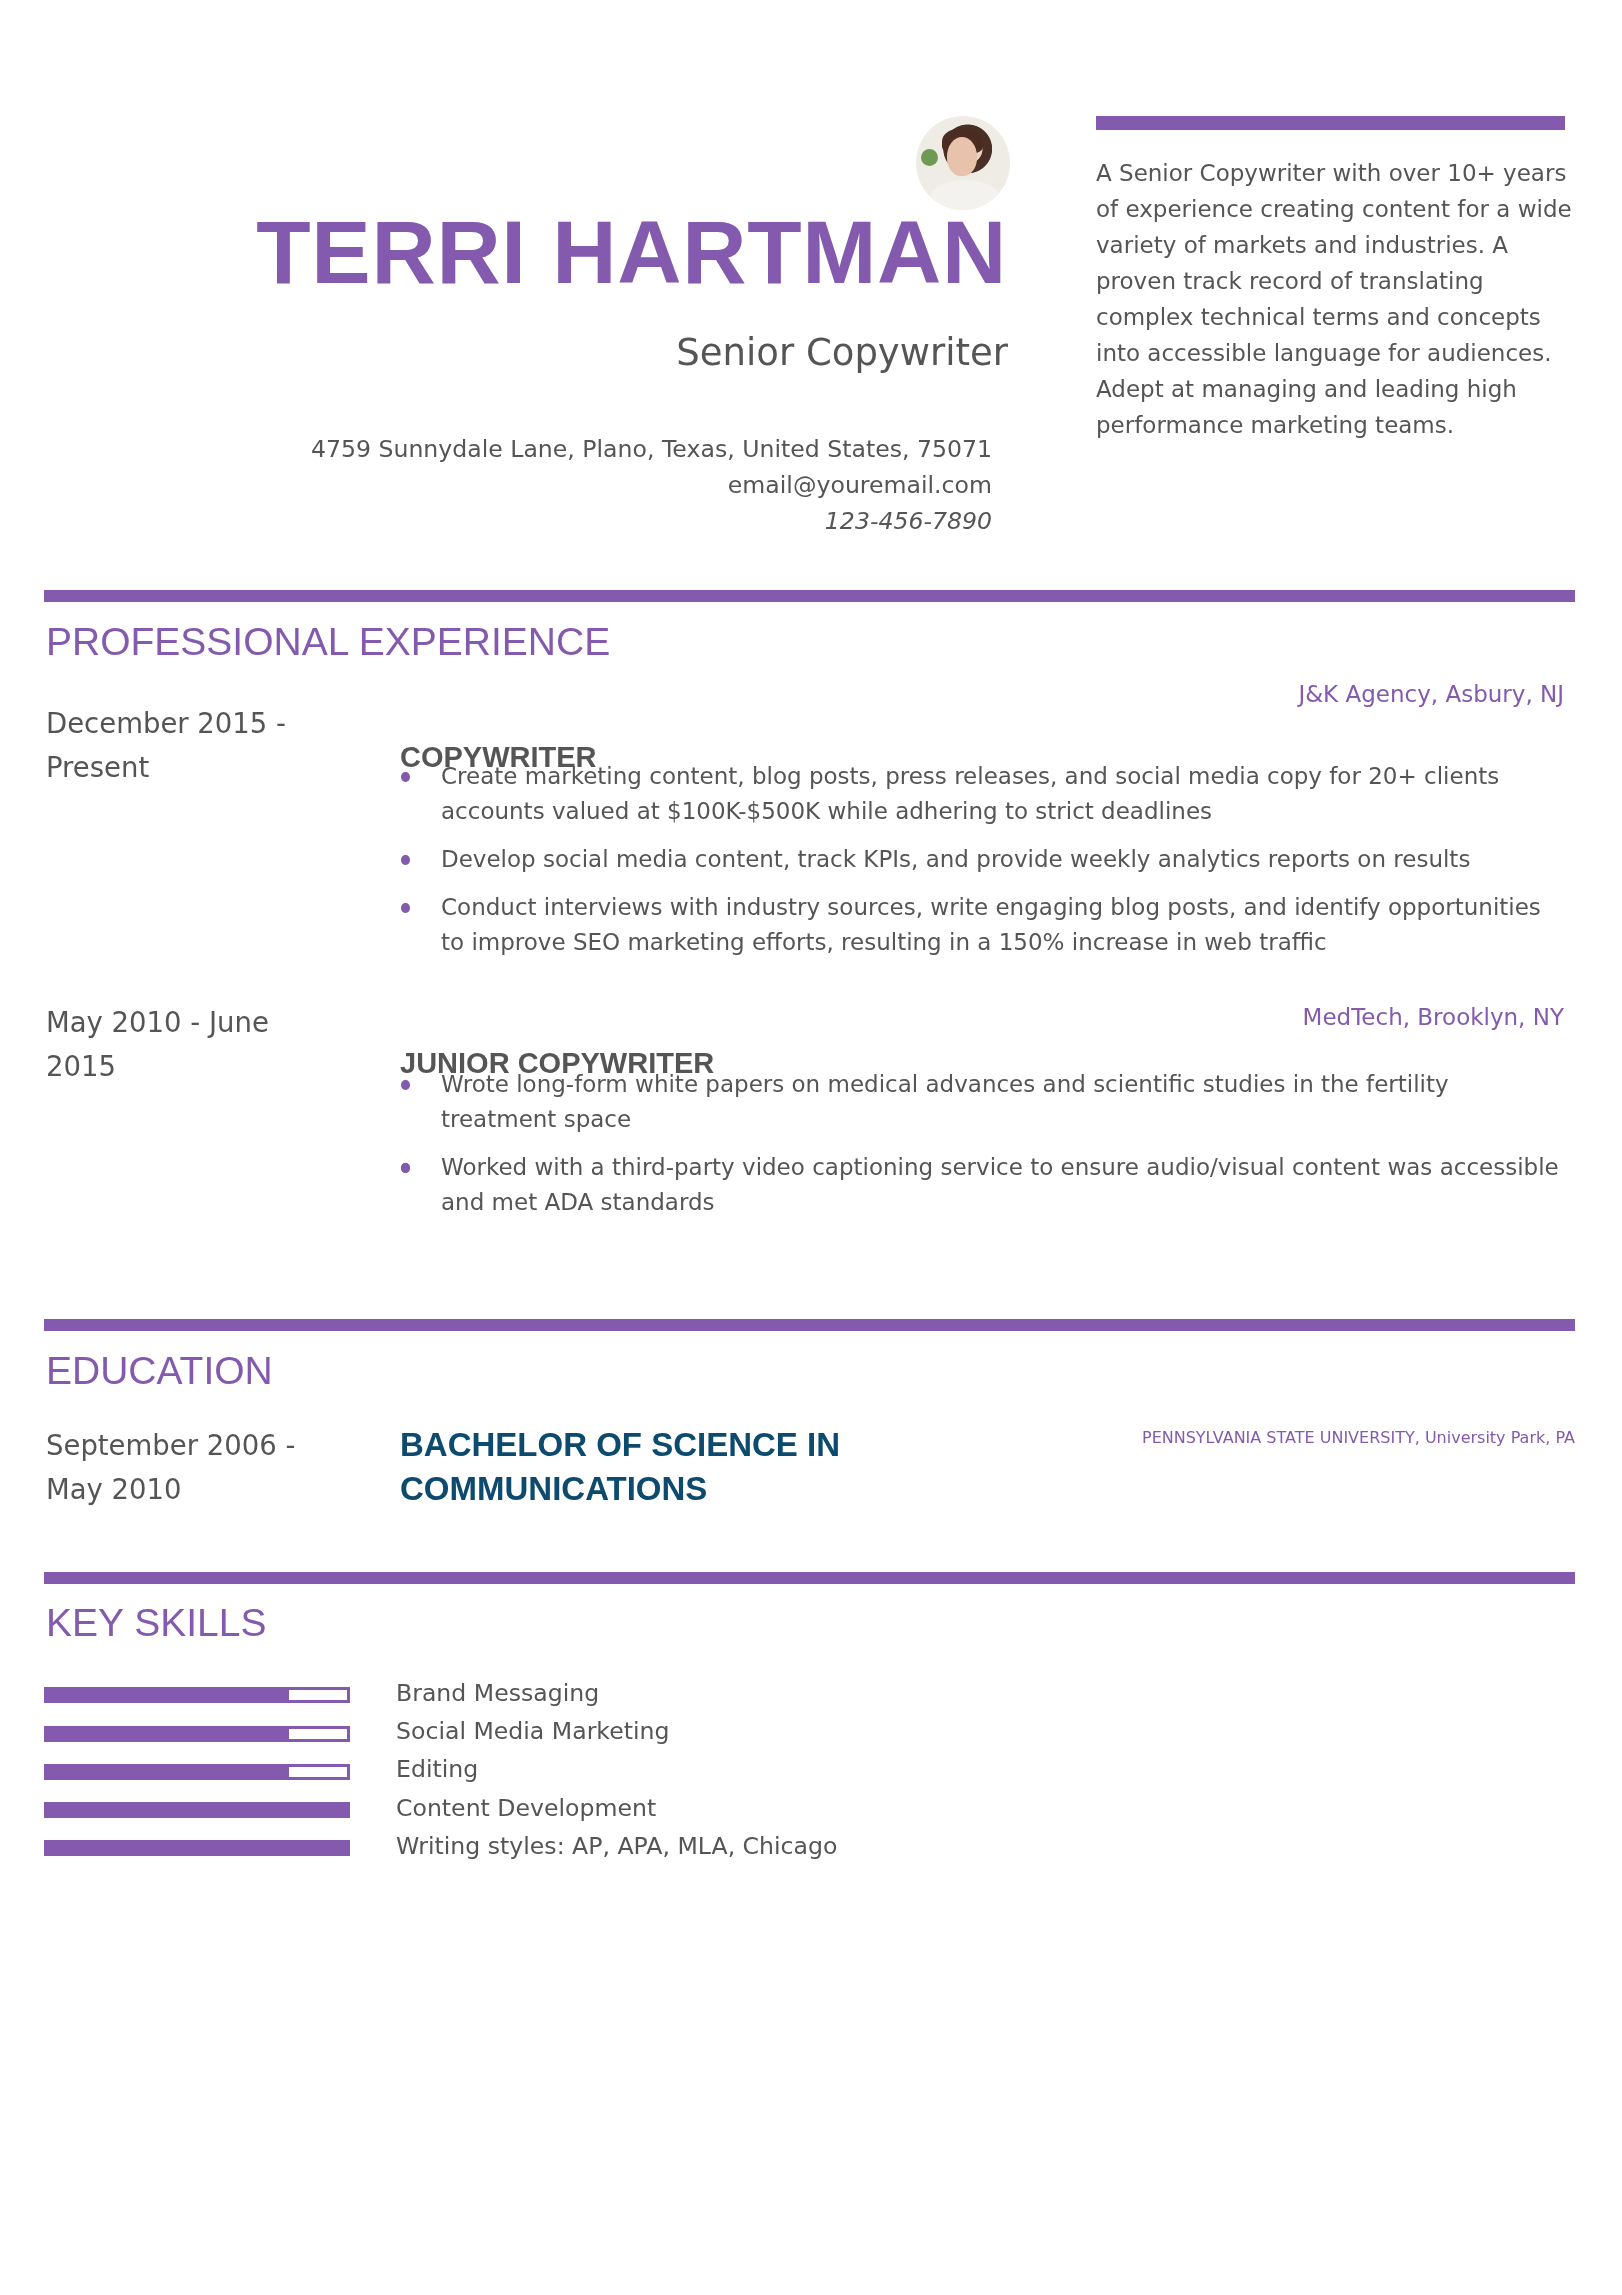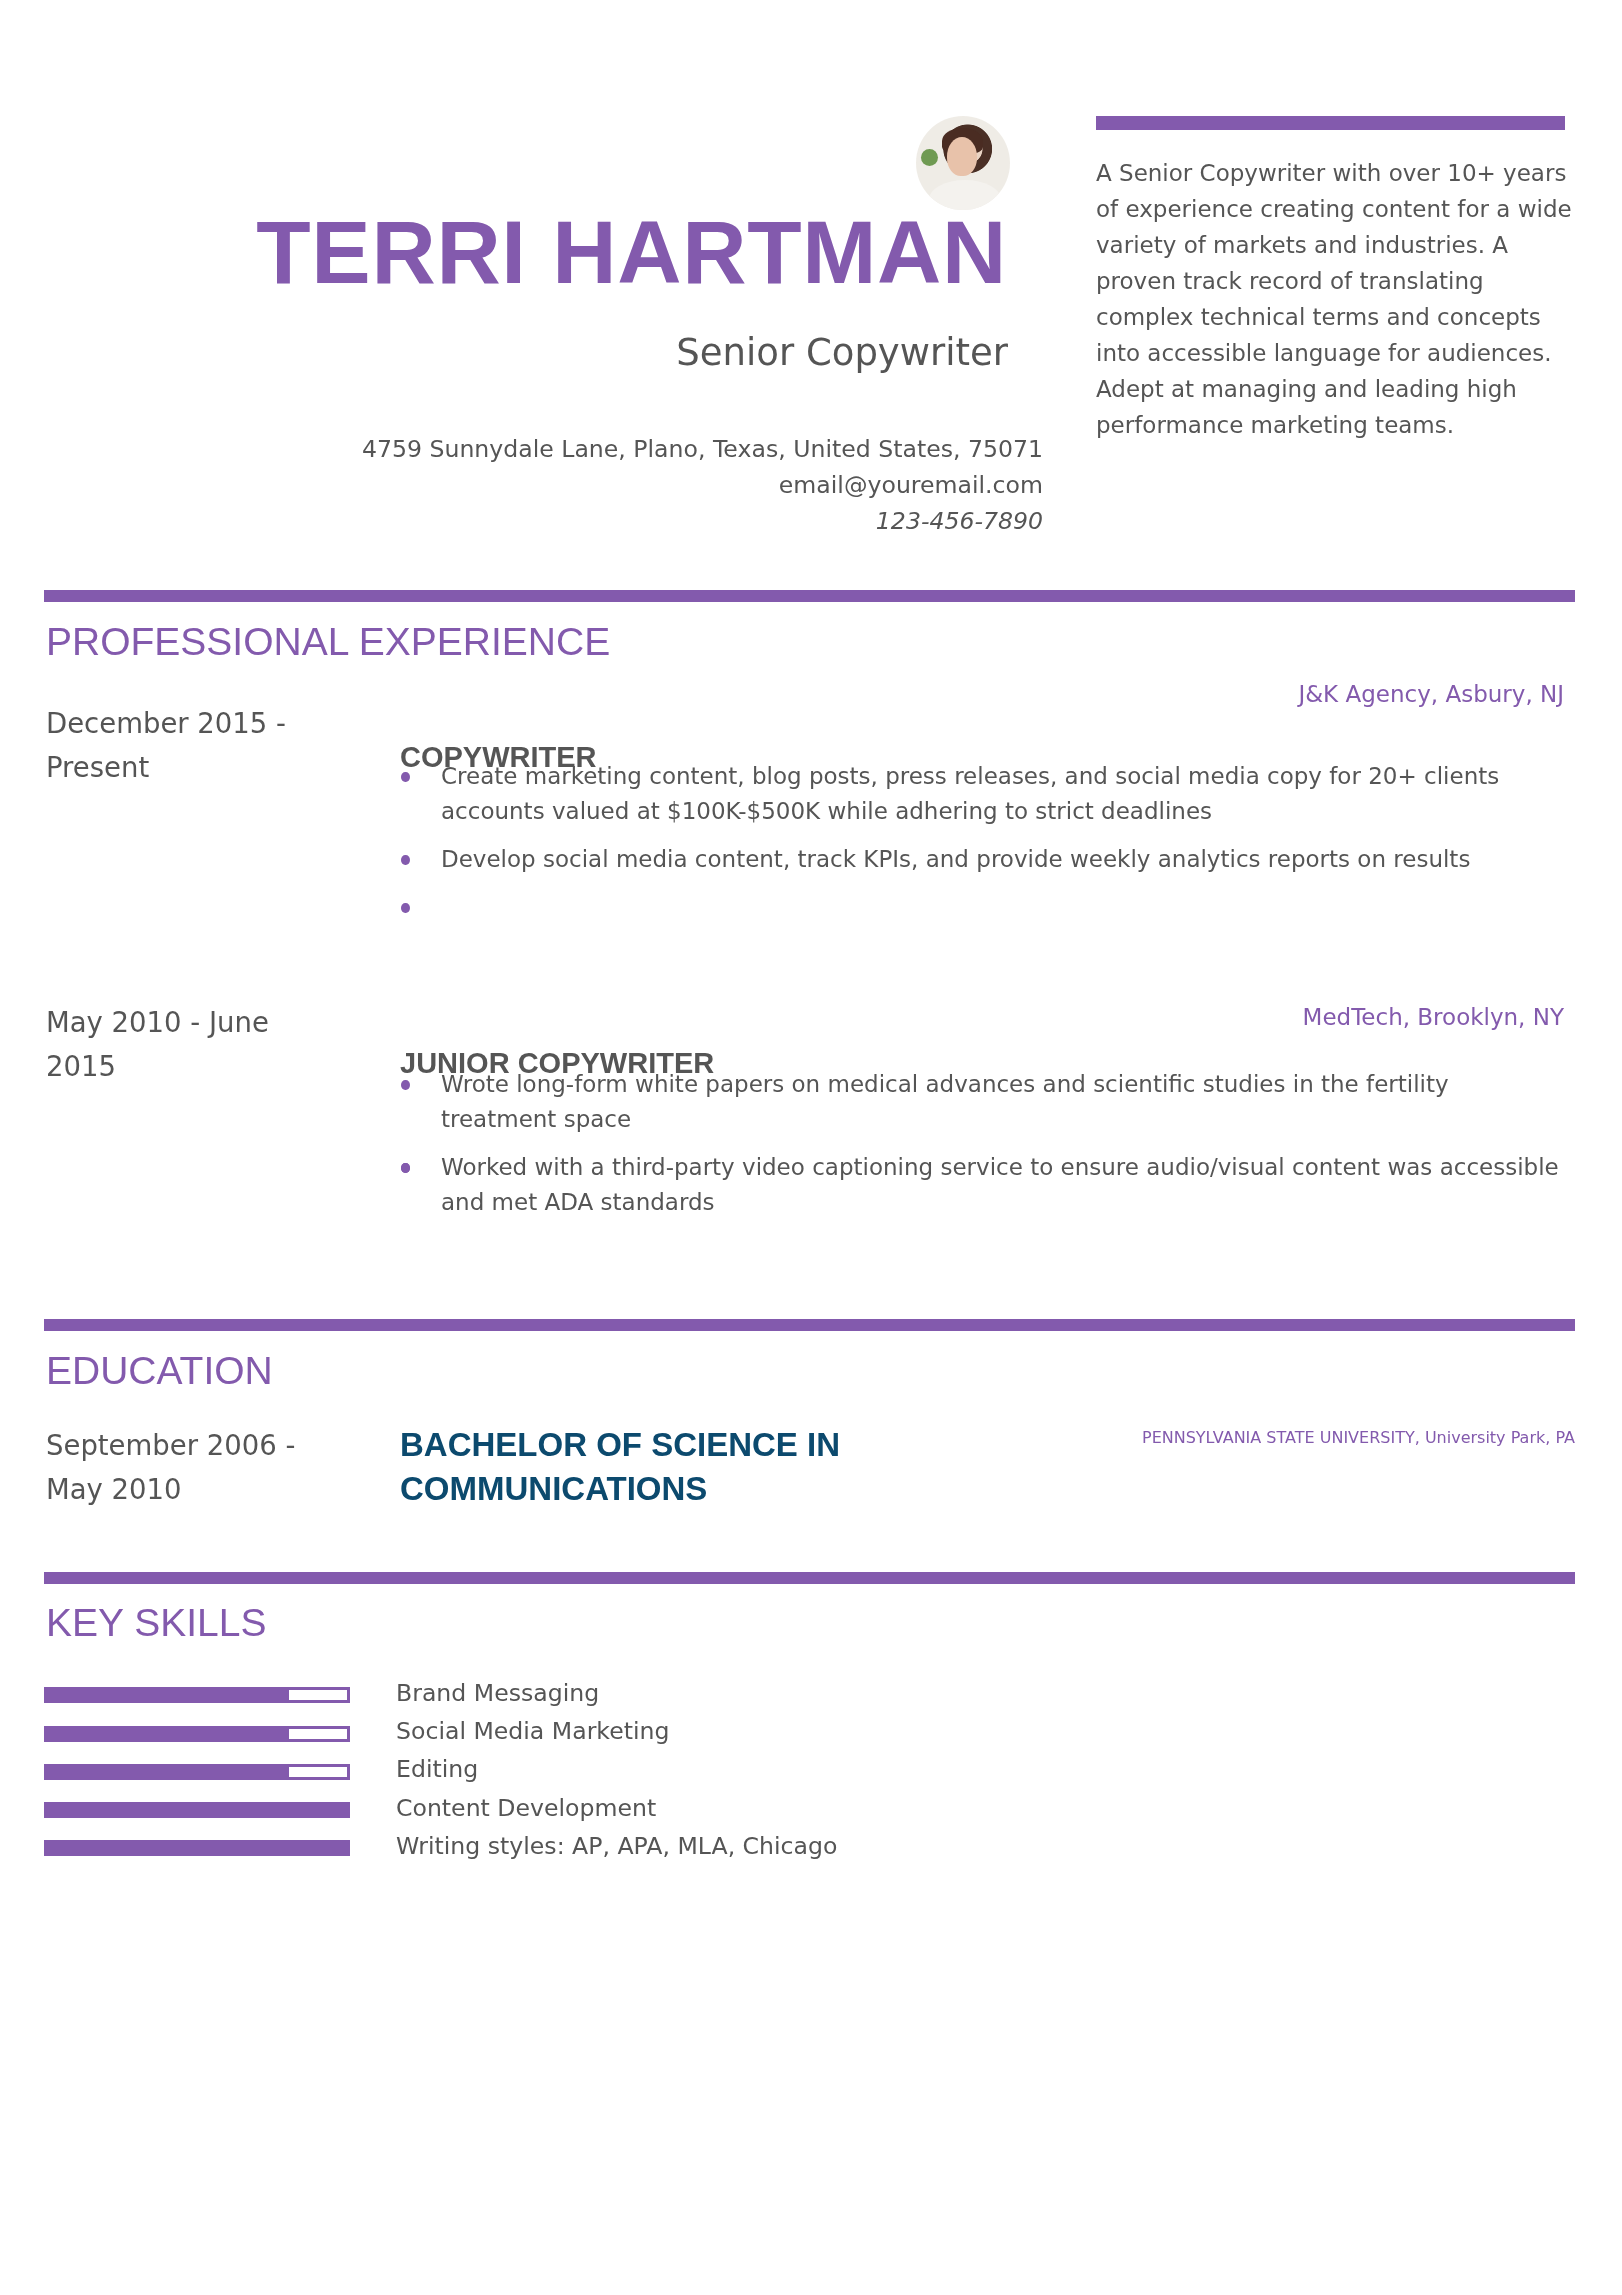--- a/index.html
+++ b/index.html
@@ -12,21 +12,21 @@
   .photo { left:916px; top:116px; width:94px; height:94px; border-radius:50%;
            overflow:hidden; background:radial-gradient(circle at 55% 35%, #e9d3c3 0 18%, #4a2f25 19% 30%, #efece6 31% 100%); }
   .photo .face { position:absolute; left:31px; top:21px; width:30px; height:39px; border-radius:50% 50% 46% 46%; background:#e8c2aa; }
   .photo .hair { position:absolute; left:26px; top:11.8px; width:41px; height:26px; border-radius:50% 50% 30% 30%; background:#4a2c22; }
   .photo .shirt { position:absolute; left:13px; top:64px; width:72px; height:39px; border-radius:50% 50% 0 0; background:#f4f2ee; }
   .photo .plant { position:absolute; left:5.2px; top:33px; width:17px; height:17px; border-radius:50%; background:#6f9a52; }
 
   .name { right:615px; top:208px; font-family:"Liberation Sans", sans-serif; font-weight:bold;
           font-size:89px; letter-spacing:0.7px; line-height:1; color:#835AAD; white-space:nowrap; }
   .role { right:614px; top:334px; font-size:37px; color:#555555; line-height:1; white-space:nowrap; font-family:"DejaVu Sans", sans-serif; }
-  .contact { right:579px; text-align:right; font-size:23.6px; line-height:1; white-space:nowrap; color:#555555; }
+  .contact { right:630px; text-align:right; font-size:23.6px; line-height:1; white-space:nowrap; color:#555555; }
   .contact.addr { top:438px; }
   .contact.email { top:474px; }
   .contact.phone { top:510px; font-style:italic; }
 
   .summary-bar { left:1096px; top:116px; width:469px; height:13.7px; }
   .summary { left:1096px; top:155px; width:484px; font-size:23px; line-height:36px; color:#555555; }
 
   
   .section-bar { left:44px; width:1531px; height:12.4px; }
   .section-title { left:46px; font-family:"Liberation Sans", sans-serif; font-size:39px; color:#835AAD; line-height:1; white-space:nowrap; }
@@ -67,21 +67,21 @@
 
 <div class="bar section-bar" style="top:590px;"></div>
 <div class="abs section-title" style="top:622px;">PROFESSIONAL EXPERIENCE</div>
 
 <div class="abs date" style="top:701px;">December 2015 - Present</div>
 <div class="abs job-title" style="top:694px;">COPYWRITER</div>
 <div class="abs company" style="top:676px;margin-top:7px;">J&amp;K Agency, Asbury, NJ</div>
 <ul class="abs bullets" style="top:759px;">
   <li><span class="dot"></span><span>Create marketing content, blog posts, press releases, and social  media copy for 20+ clients accounts valued at $100K-$500K while adhering  to strict deadlines</span></li>
   <li><span class="dot"></span><span>Develop social media content, track KPIs, and provide weekly analytics reports on results</span></li>
-  <li><span class="dot"></span></li>
+  <li><span class="dot"></span><span>Conduct interviews with industry sources, write engaging blog posts,  and identify opportunities to improve SEO marketing efforts, resulting  in a 150% increase in web traffic</span></li>
 </ul>
 
 <div class="abs date" style="top:1000px;">May 2010 - June 2015</div>
 <div class="abs job-title" style="top:1000px;">JUNIOR COPYWRITER</div>
 <div class="abs company" style="top:1006px;">MedTech, Brooklyn, NY</div>
 <ul class="abs bullets" style="top:1067px;">
   <li><span class="dot"></span><span>Wrote long-form white papers on medical advances and scientific studies in the fertility treatment space</span></li>
   <li><span class="dot"></span></li>
   <li><span class="dot"></span><span>Worked with a third-party video captioning service to ensure audio/visual content was accessible and met ADA standards</span></li>
 </ul>

